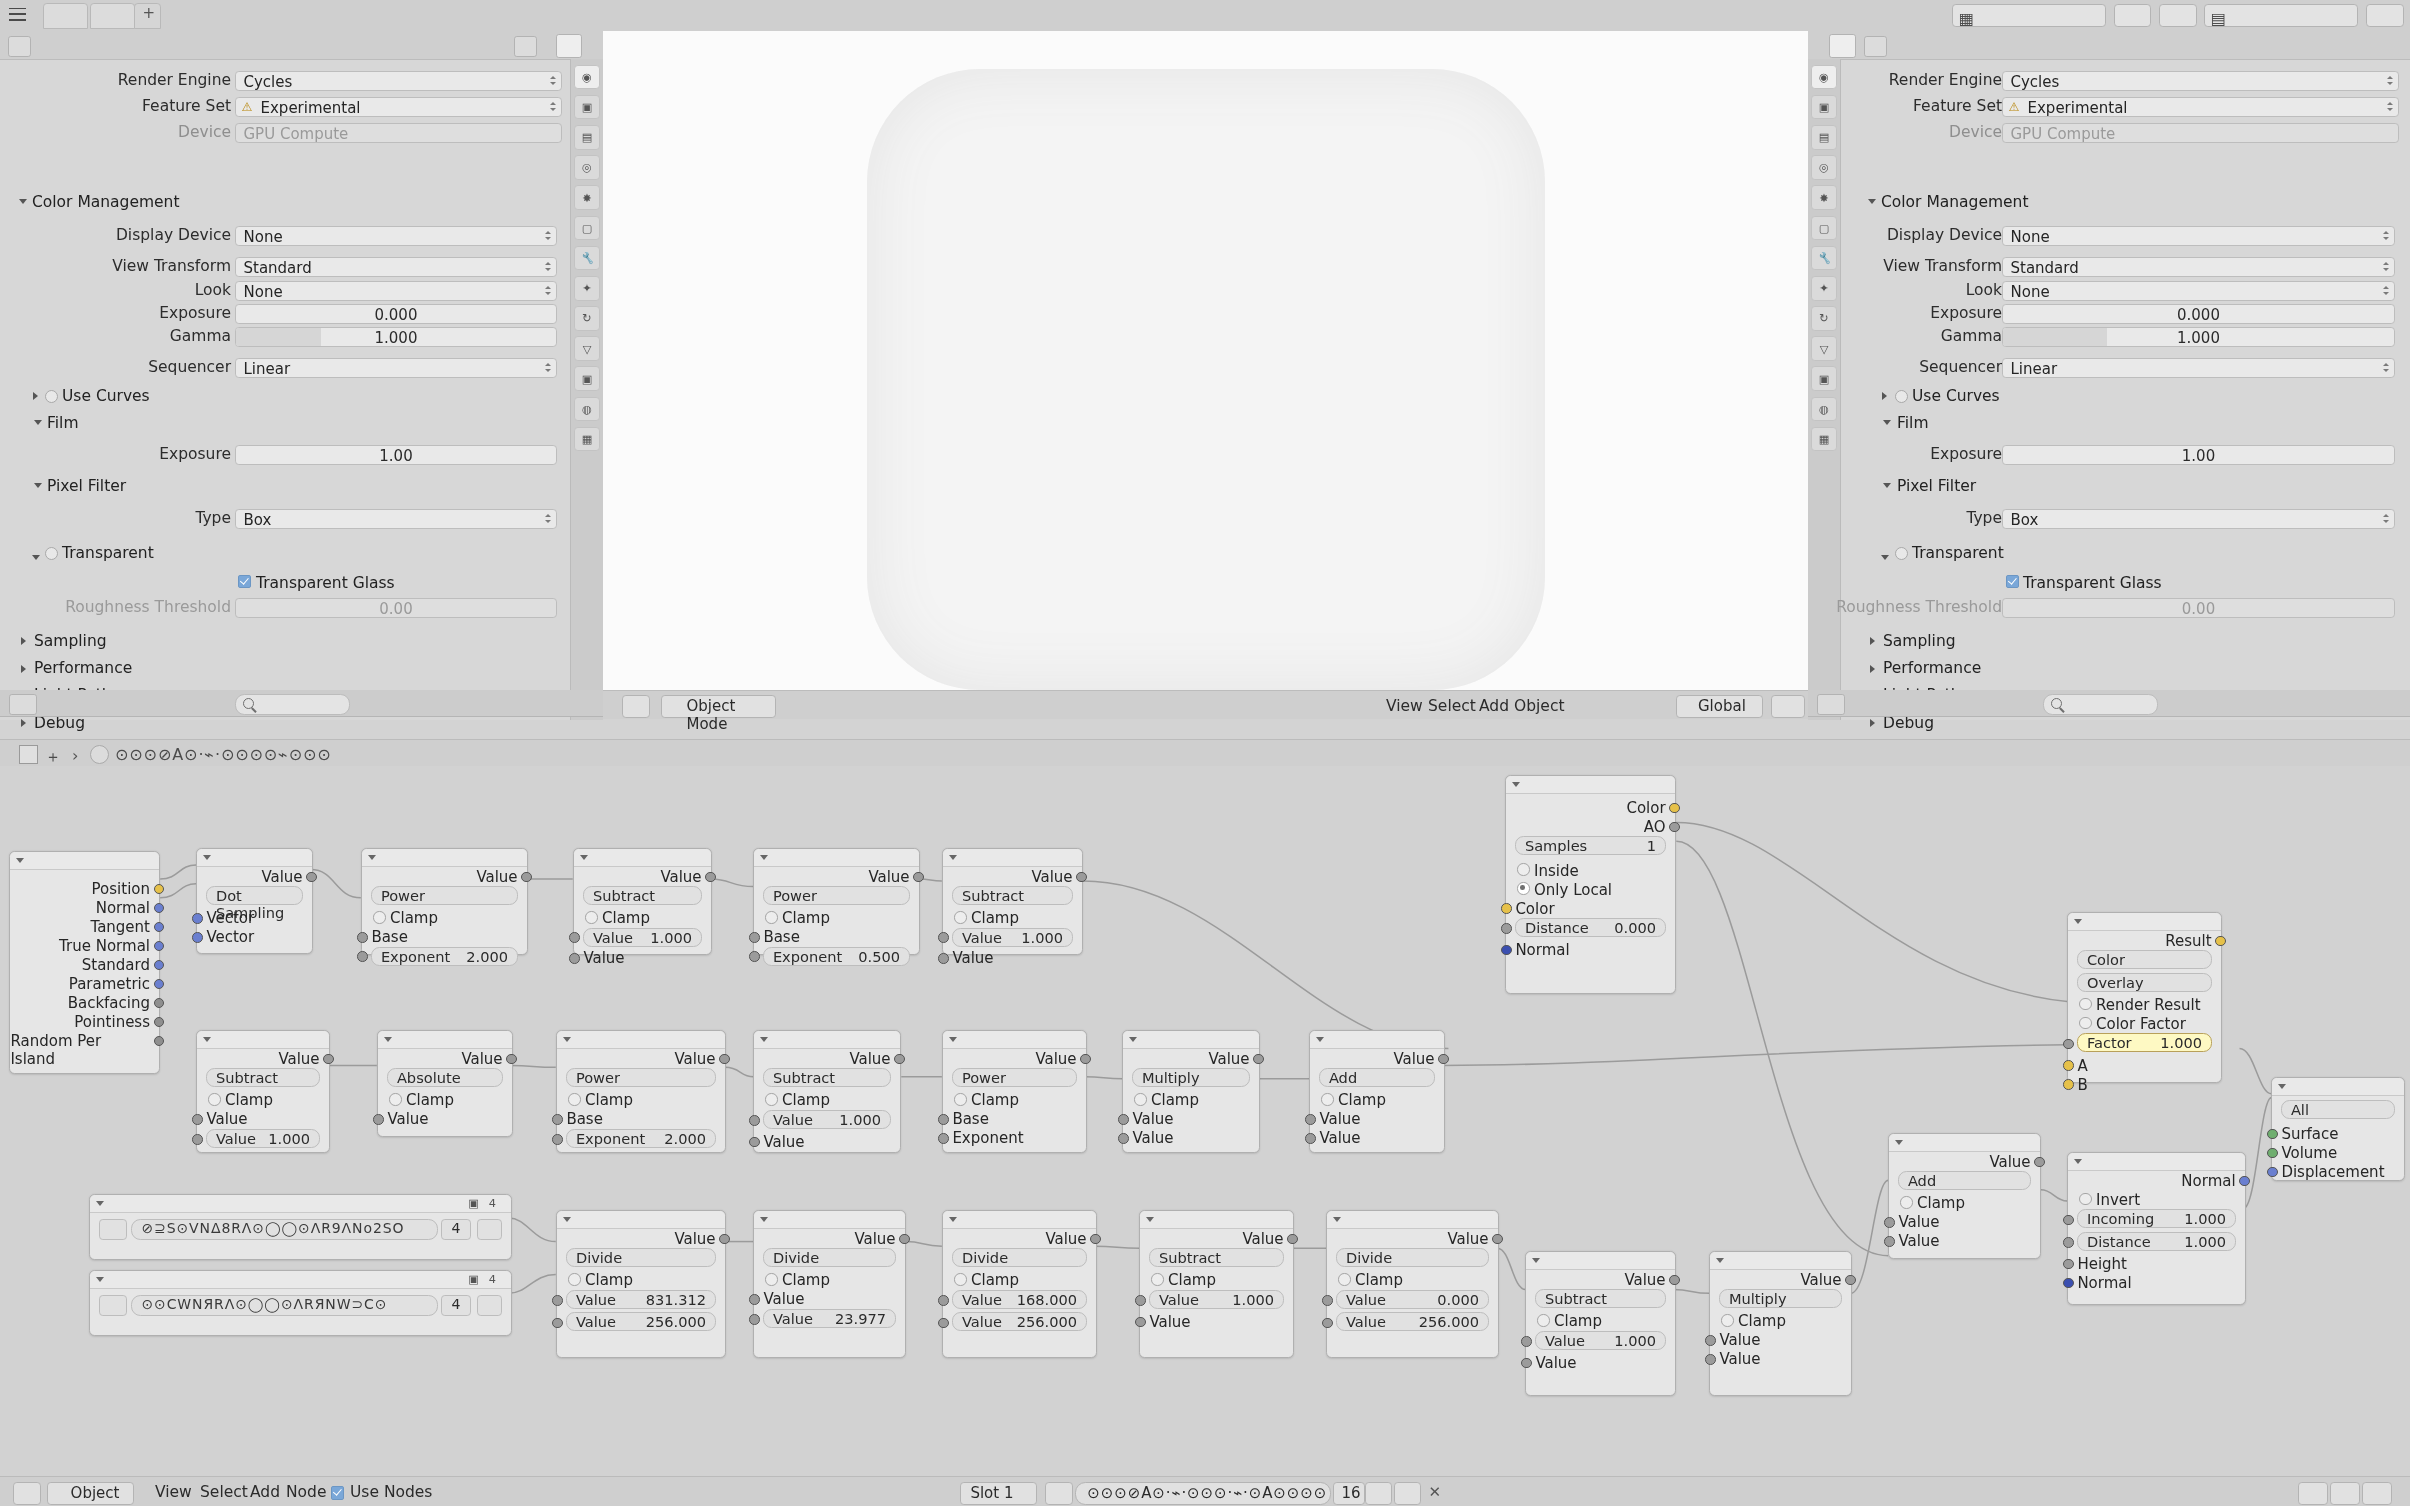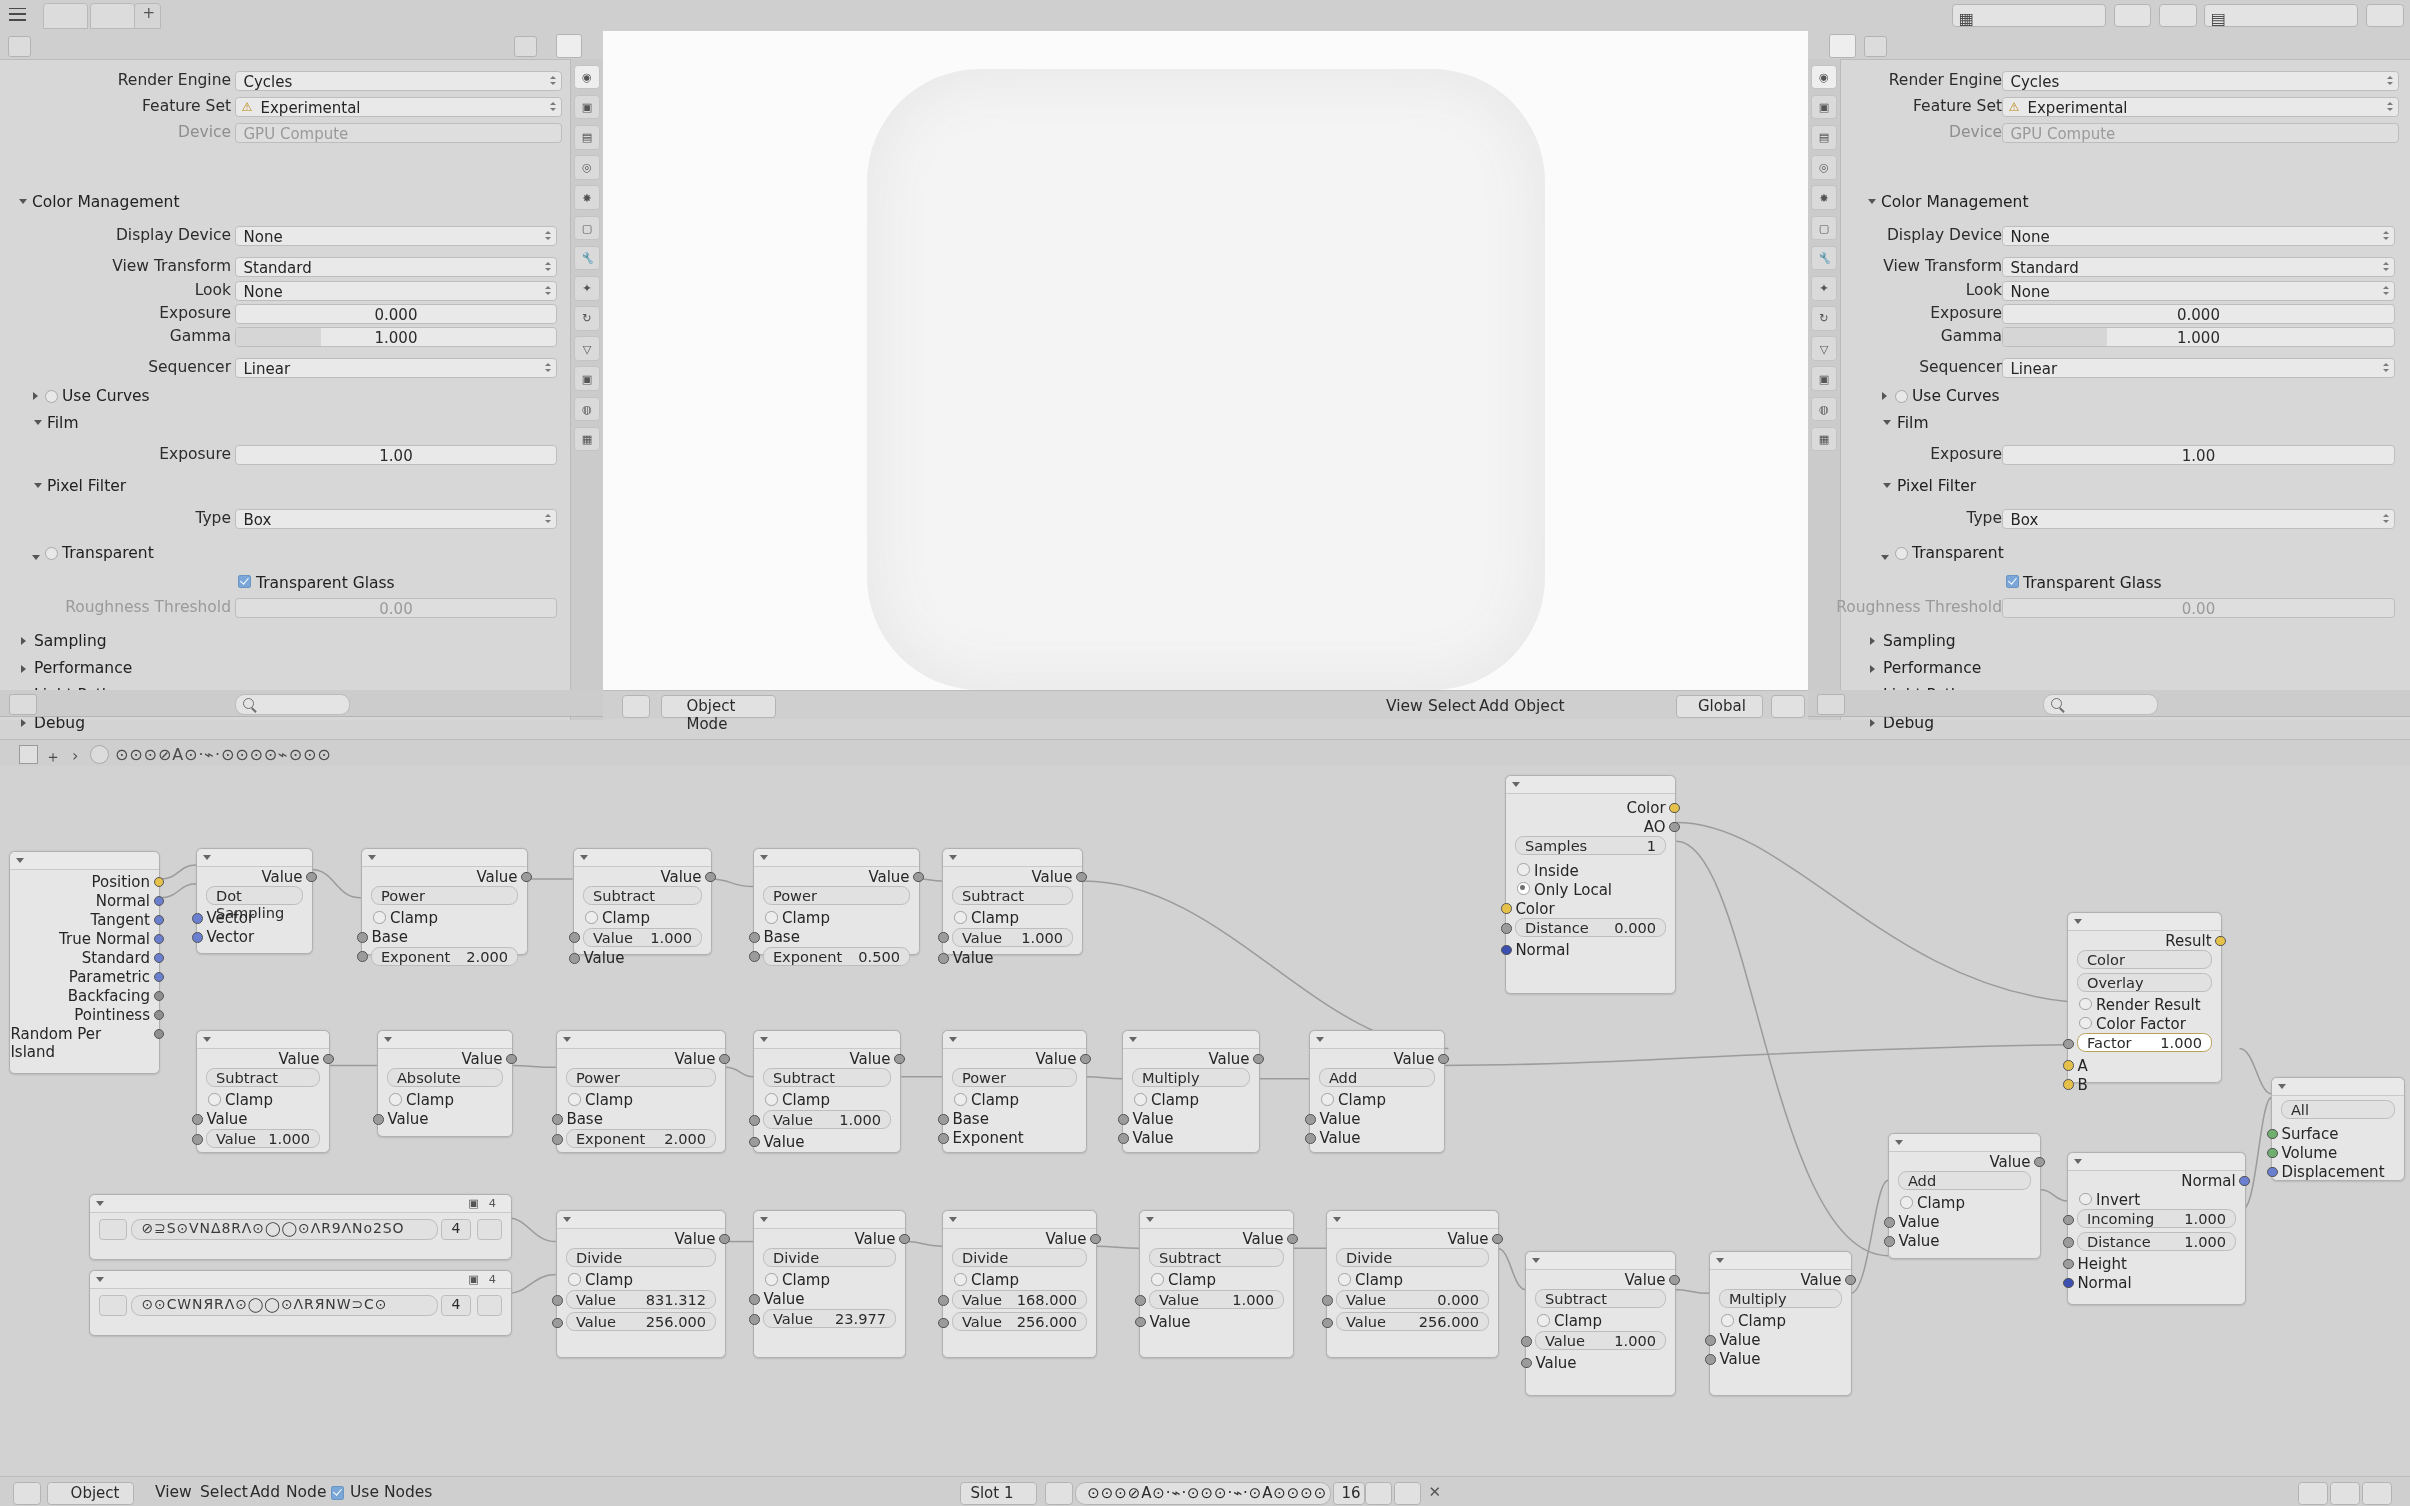--- a/index.html
+++ b/index.html
@@ -542,21 +542,21 @@
       <path d="M1965,560 C1985,560 1990,440 2005,440"></path>
       <path d="M2167,450 C2180,450 2182,462 2195,462"></path>
       <path d="M2378,300 C2394,300 2398,348 2412,348"></path>
       <path d="M2382,470 C2396,470 2400,352 2412,352"></path>
     </svg>
 
     <div class="node" style="left:9.4px;top:85px;width:149px;height:221px;">
       <div class="nh">
           <span class="dd"></span>
         </div>
-      <div class="nrow" style="margin-top:2px">
+      <div class="nrow" style="margin-top:9px">
           <span class="rr">Position</span>
           <span class="sock" style="right:-4.7px;top:4.7px;background:#e6c14a"></span>
         </div>
       <div class="nrow">
           <span class="rr">Normal</span>
           <span class="sock" style="right:-4.7px;top:4.7px;background:#6a7fd0"></span>
         </div>
       <div class="nrow">
           <span class="rr">Tangent</span>
           <span class="sock" style="right:-4.7px;top:4.7px;background:#6a7fd0"></span>
@@ -987,21 +987,21 @@
         </div>
       <div class="nrow">
           <span class="nrad" style="left:11.3px;top:2.8px"></span>
           <span class="rl" style="left:28px">Render Result</span>
         </div>
       <div class="nrow">
           <span class="nrad" style="left:11.3px;top:2.8px"></span>
           <span class="rl" style="left:28px">Color Factor</span>
         </div>
       <div style="position:relative;height:22.6px">
-          <div class="nwid" style="background:#ffffff;border-color:#b8a05a">
+          <div class="nwid" style="background:#fef9c3;border-color:#b8a05a">
             <span class="l">Factor</span>
             <span class="r">1.000</span>
           </div>
           <span class="sock" style="left:-4.7px;top:5.6px;background:#9b9b9b"></span>
         </div>
       <div class="nrow">
           <span class="rl">A</span>
           <span class="sock" style="left:-4.7px;top:4.7px;background:#e6c14a"></span>
         </div>
       <div class="nrow">

